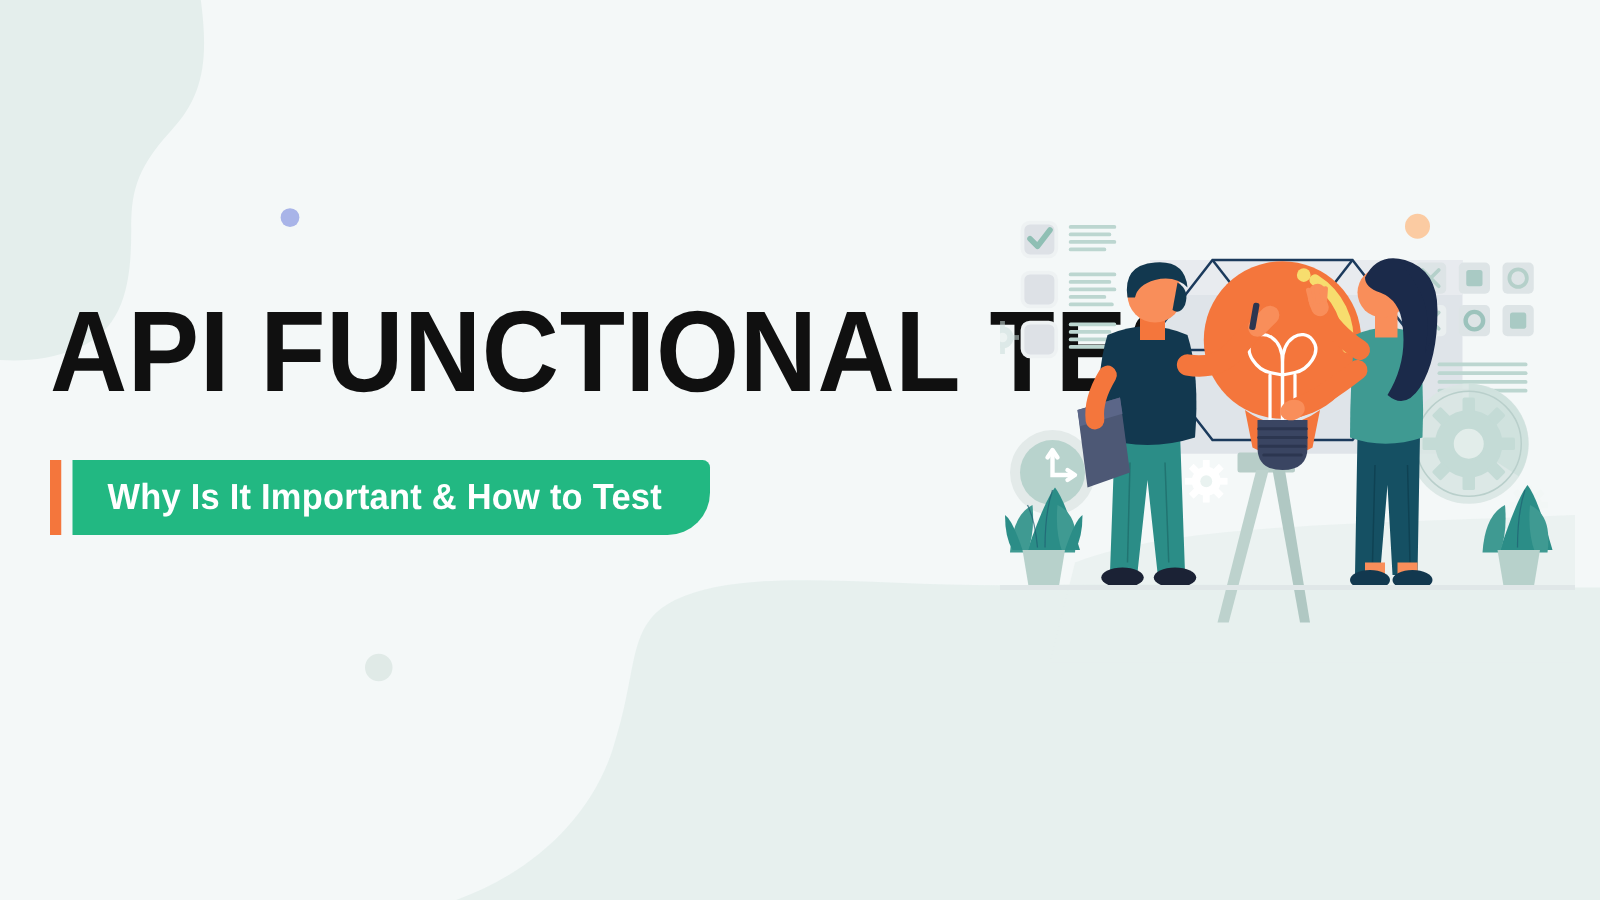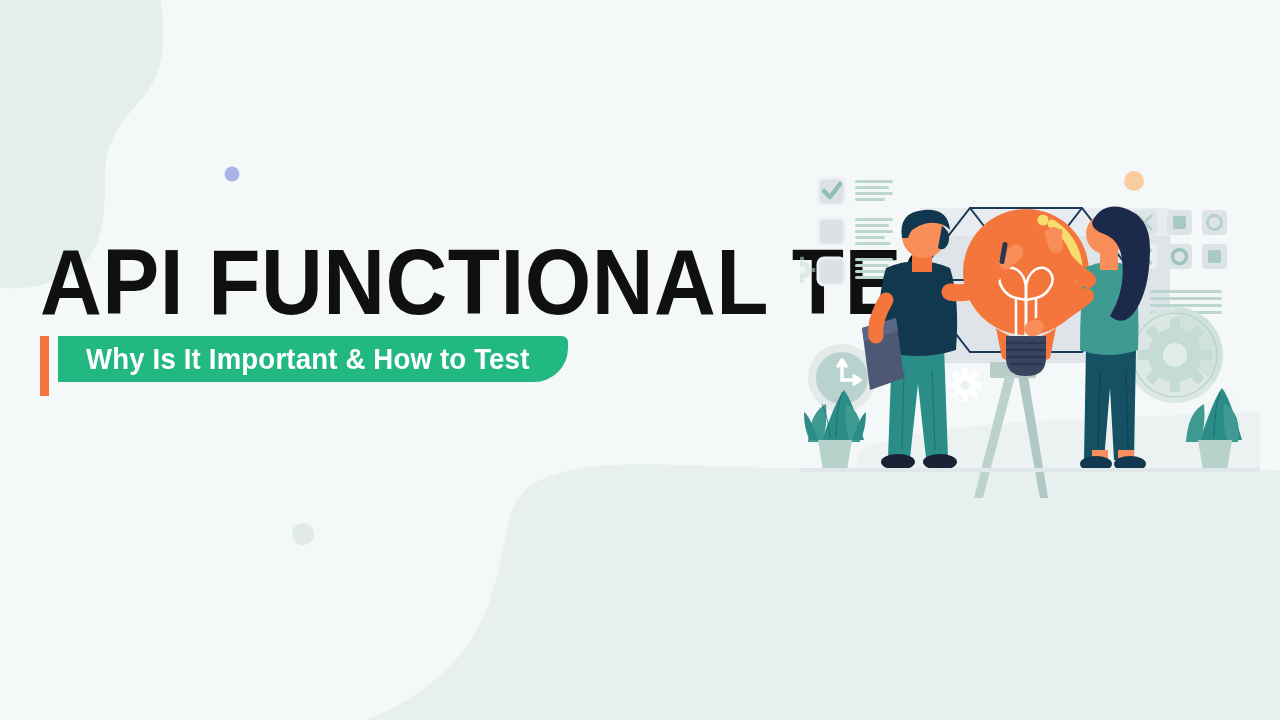--- a/index.html
+++ b/index.html
@@ -24,23 +24,23 @@
     font-size:92px;
     line-height:0.96;
     letter-spacing:0.5px;
     color:#101010;
     transform:scaleX(0.93);
     transform-origin:left center;
     white-space:nowrap;
   }
   #subtitle-wrap {
     position:relative;
-    margin-top:10px;
+    margin-top:42px;
     display:flex; align-items:stretch;
-    width:528px; height:46px;
+    width:528px; height:60px;
   }
   #subtitle-bar {
     width:9px; height:60px; background:#f4763c; flex:none;
   }
   #subtitle-pill {
     flex:1; background:#22b882;
     border-top-right-radius:6px;
     border-bottom-right-radius:34px;
     display:flex; align-items:center;
     padding-left:28px;

